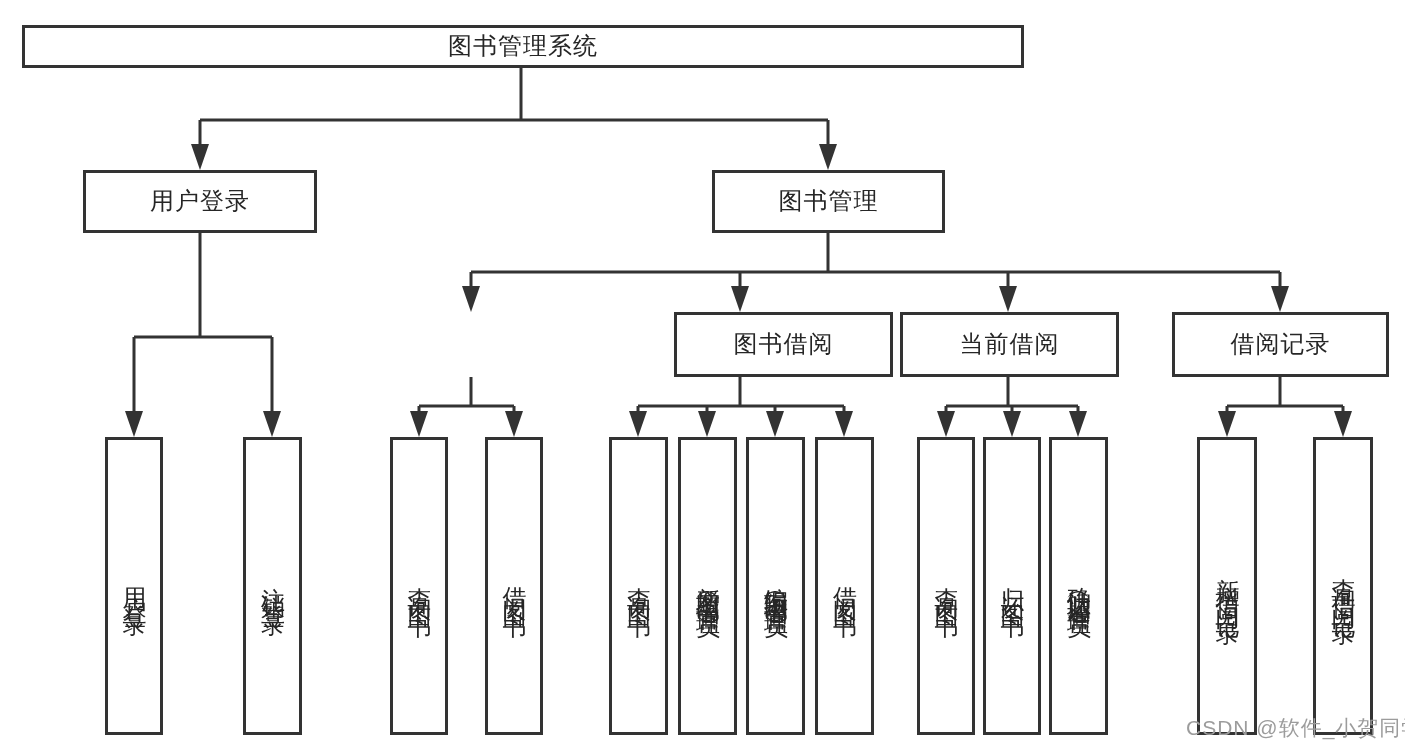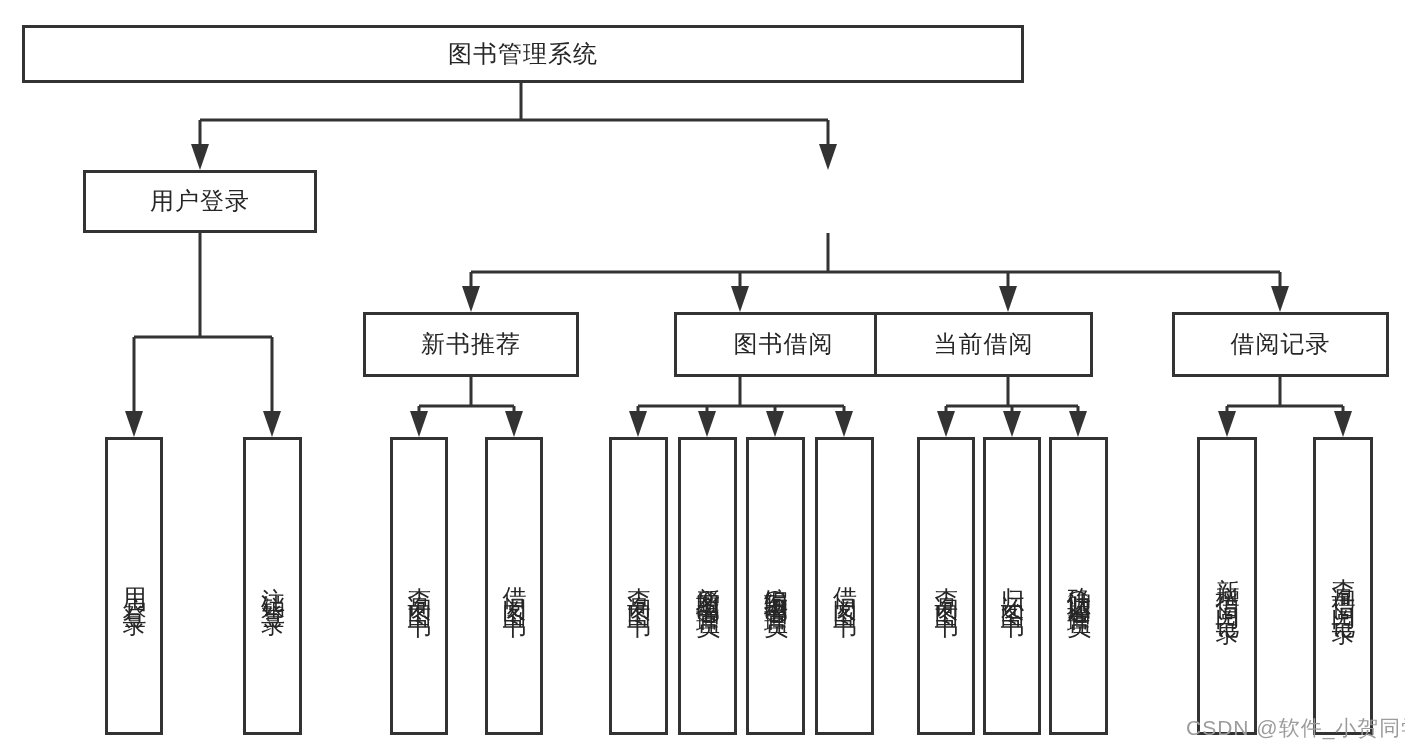--- a/index.html
+++ b/index.html
@@ -95,35 +95,35 @@
       <polygon points="766,411 784,411 775,437"></polygon>
       <polygon points="835,411 853,411 844,437"></polygon>
       <polygon points="937,411 955,411 946,437"></polygon>
       <polygon points="1003,411 1021,411 1012,437"></polygon>
       <polygon points="1069,411 1087,411 1078,437"></polygon>
       <polygon points="1218,411 1236,411 1227,437"></polygon>
       <polygon points="1334,411 1352,411 1343,437"></polygon>
     </g>
   </svg>
 
-  <div class="node h" style="left:22px; top:25px; width:1002px; height:58px;">
+  <div class="node h" style="left:22px; top:25px; width:1002px; height:43px;">
     <span>图书管理系统</span>
   </div>
 
   <div class="node h" style="left:83px; top:170px; width:234px; height:63px;">
     <span>用户登录</span>
   </div>
+  <div class="node h" style="left:712px; top:170px; width:233px; height:63px;">
+    <span>图书管理</span>
+  </div>
 
-  <div class="node h" style="left:363px; top:312px; width:216px; height:65px;">
-    <span>新书推荐</span>
-  </div>
   <div class="node h" style="left:630px; top:312px; width:219px; height:65px;margin-left:44px;">
     <span>图书借阅</span>
   </div>
-  <div class="node h" style="left:874px; top:312px; width:219px; height:65px;align-items:center;">
+  <div class="node h" style="left:900px; top:312px; width:219px; height:65px;align-items:center;">
     <span>当前借阅</span>
   </div>
   <div class="node h" style="left:1172px; top:312px; width:217px; height:65px;">
     <span>借阅记录</span>
   </div>
 
   <div class="node v" style="left:105px; top:437px; width:58px; height:298px;">
     <span>用户登录</span>
   </div>
   <div class="node v" style="left:243px; top:437px; width:59px; height:298px;">

